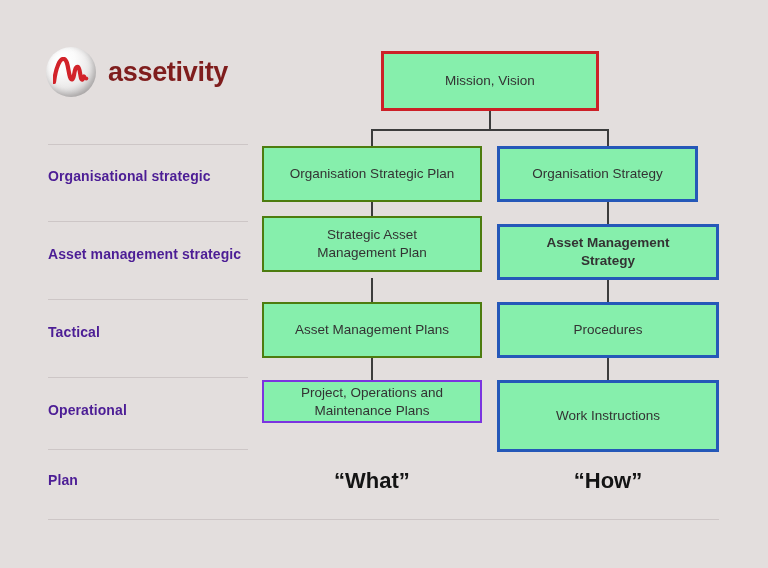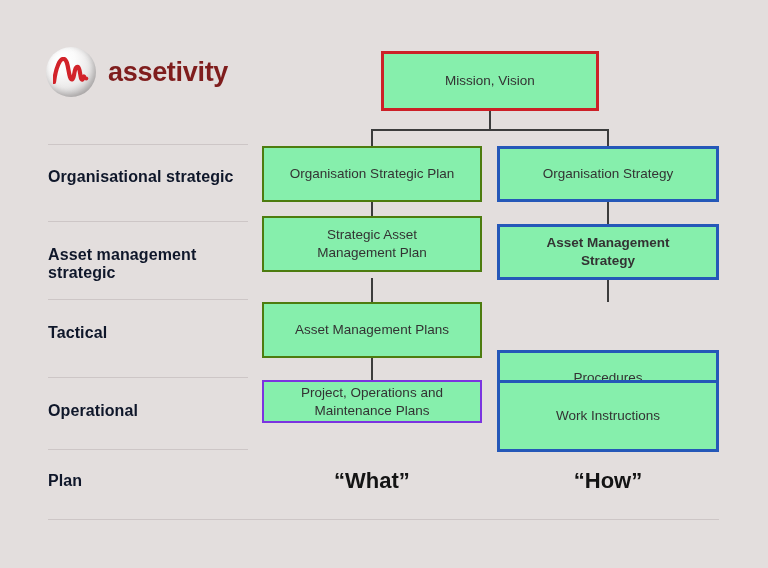--- a/index.html
+++ b/index.html
@@ -58,23 +58,23 @@
     height: 1px;
     background: #cdc6c6;
   }
   .rail-divider.full {
     width: 671px;
   }
   .rail-label {
     position: absolute;
     left: 48px;
     width: 210px;
-    font-size: 16px;
+    font-size: 14px;
     font-weight: bold;
-    color: #0f172a;
+    color: #4c1d95;
     letter-spacing: 0.1px;
   }
 
   
   .node {
     position: absolute;
     background: #86efac;
     box-sizing: border-box;
     display: flex;
     align-items: center;
@@ -152,22 +152,22 @@
   <div class="rail-label" style="top:402px;">Operational</div>
   <div class="rail-label" style="top:472px;">Plan</div>
 
   <div class="node purple" style="left:262px; top:146px; width:220px; height:56px;">Organisation Strategic Plan</div>
   <div class="node purple" style="left: 262px; top: 216px; width: 220px; height: 56px; white-space: pre-line;">Strategic Asset
 Management Plan</div>
   <div class="node purple" style="left:262px; top:302px; width:220px; height:56px;">Asset Management Plans</div>
   <div class="node purple-thin" style="left: 262px; top: 380px; width: 220px; height: 43px; white-space: pre-line;">Project, Operations and
 Maintenance Plans</div>
 
-  <div class="node blue" style="left:497px; top:146px; width:222px; height:56px;">Organisation Strategy</div>
+  <div class="node blue" style="left:497px; top:146px; width:201px; height:56px;">Organisation Strategy</div>
   <div class="node blue" style="left: 497px; top: 224px; width: 222px; height: 56px; white-space: pre-line; font-weight: bold;">Asset Management
 Strategy</div>
-  <div class="node blue" style="left:497px; top:302px; width:222px; height:56px;margin-top:48px;">Procedures</div>
+  <div class="node blue" style="left:497px; top:302px; width:222px; height:56px;">Procedures</div>
   <div class="node blue" style="left:497px; top:380px; width:222px; height:72px;">Work Instructions</div>
 
   <div class="focus-word" style="left:262px; top:468px; width:220px;">“What”</div>
   <div class="focus-word" style="left:497px; top:468px; width:222px;">“How”</div>
 
 </div>
 
 </body></html>

